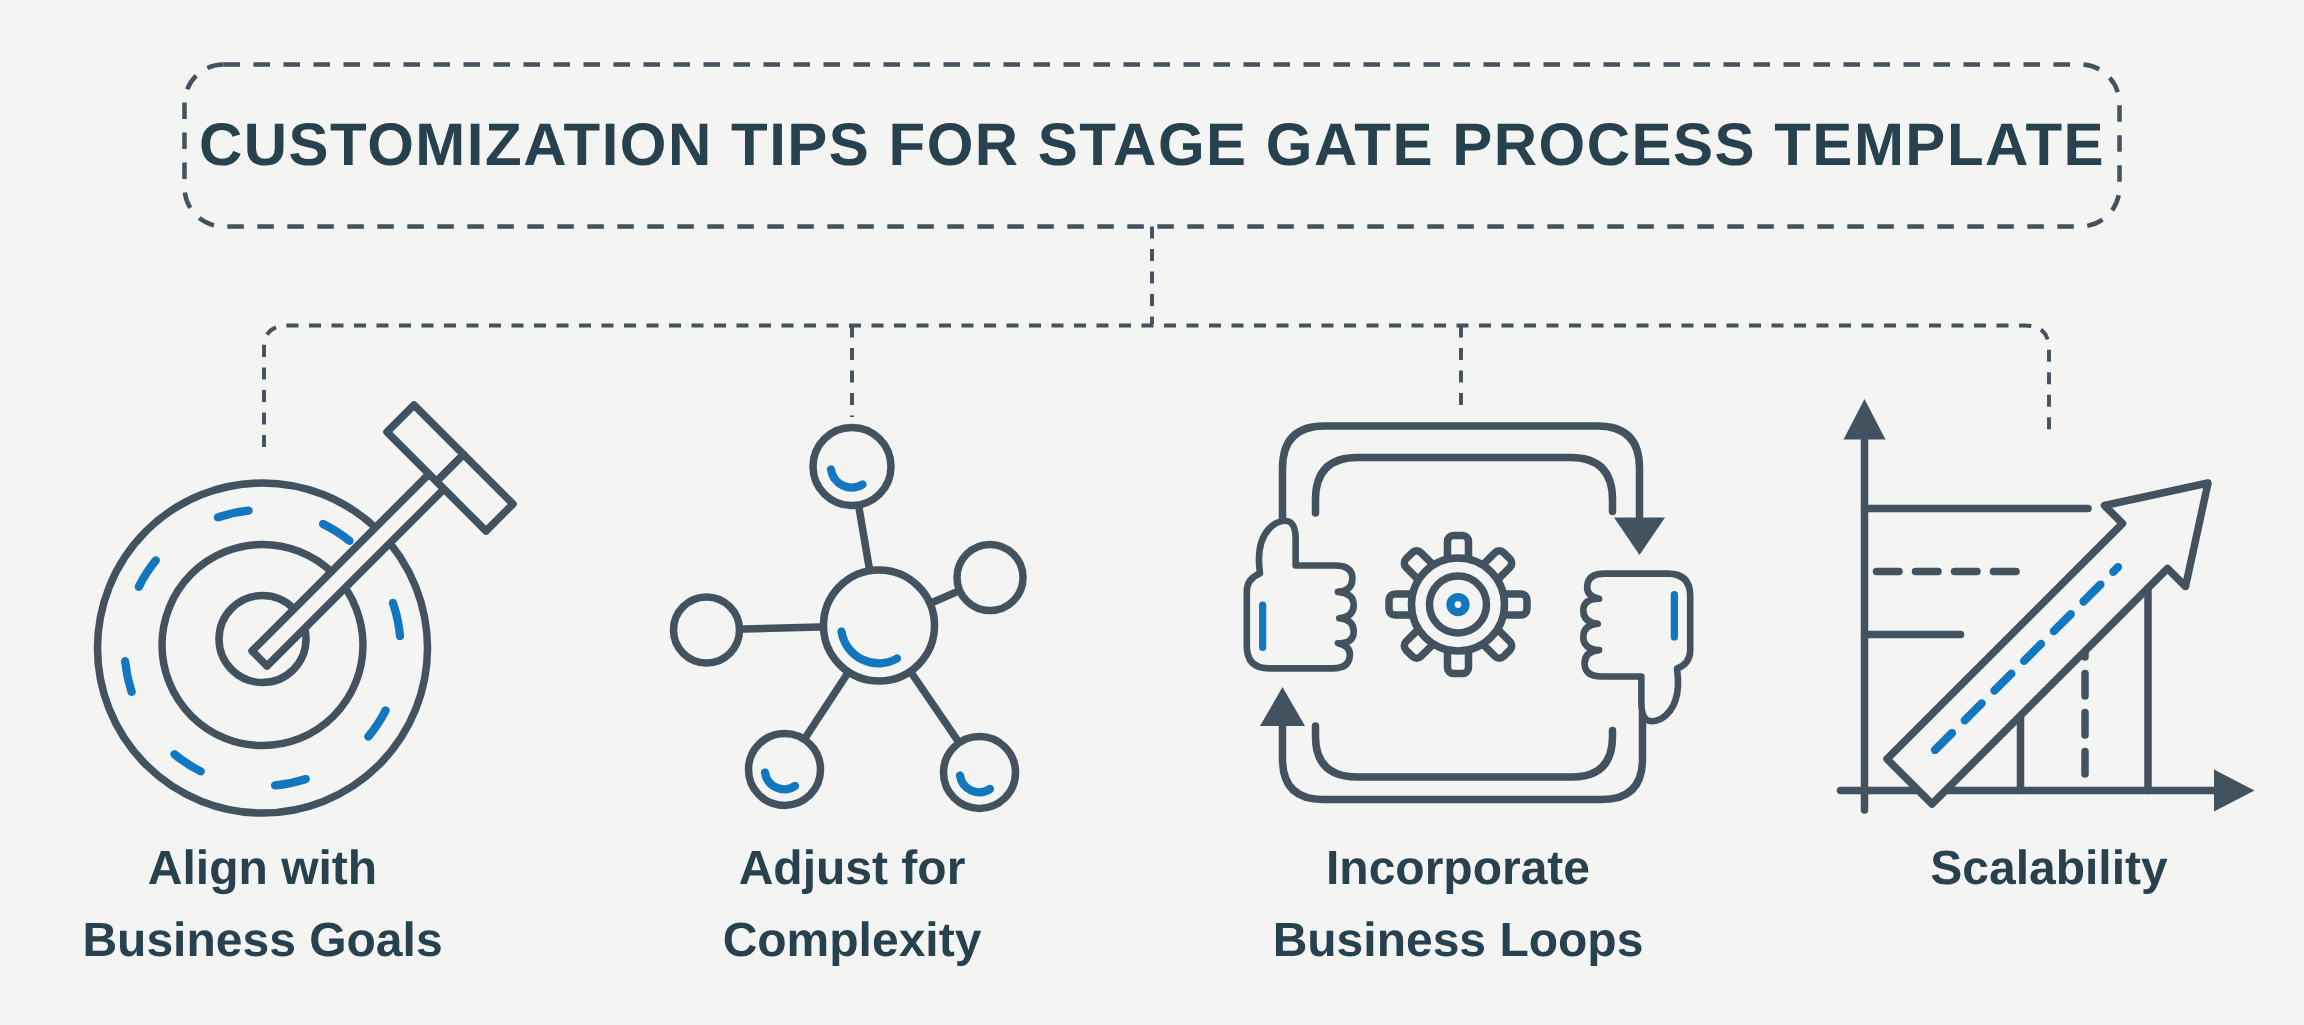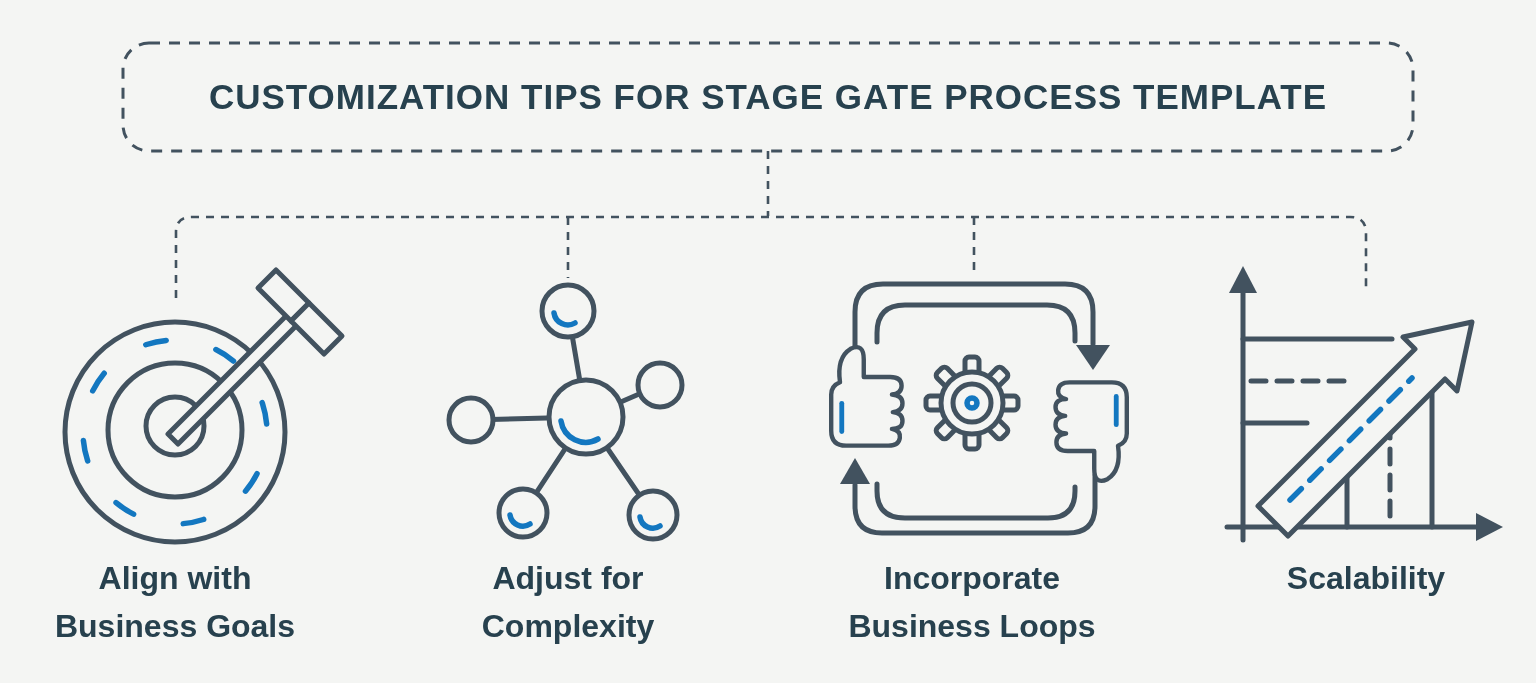--- a/index.html
+++ b/index.html
@@ -35,21 +35,21 @@
   .box-outline{stroke:var(--line);stroke-width:3;fill:none;stroke-dasharray:11 9;}
 
   .title-box{
     position:absolute;
     left:122px;top:42px;
     width:1292px;height:110px;
     display:flex;align-items:center;justify-content:center;
   }
   .title-box h1{
     margin:0;
-    font-size:35px;
+    font-size:40px;
     font-weight:bold;
     letter-spacing:1px;
     color:var(--text);
     white-space:nowrap;
   }
   .item-label{
     position:absolute;
     top:554px;
     width:380px;
     text-align:center;

